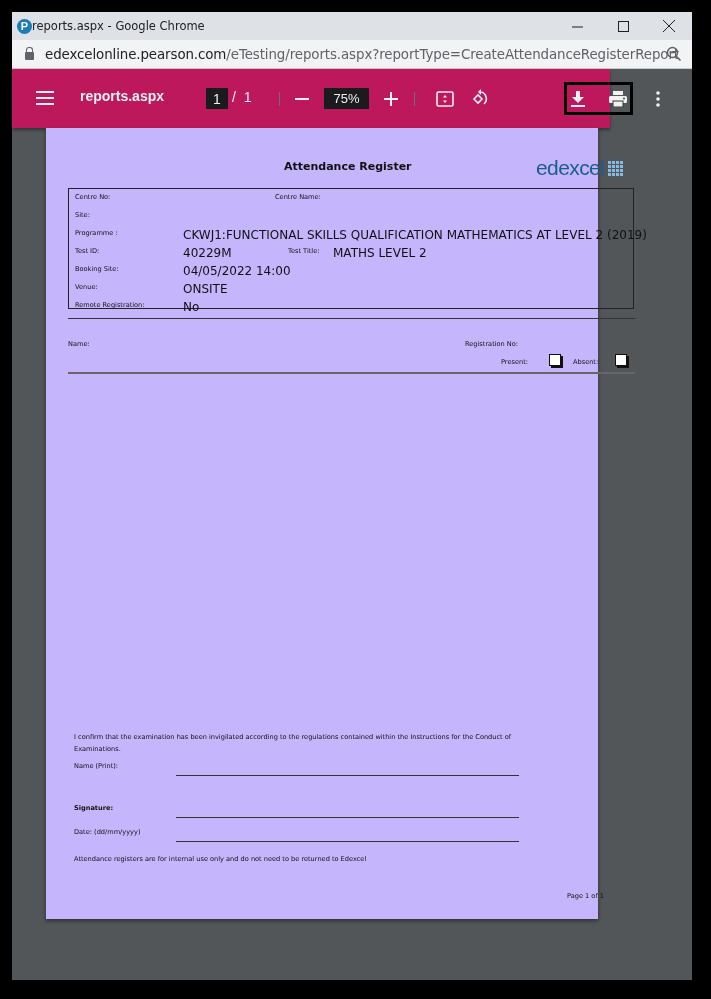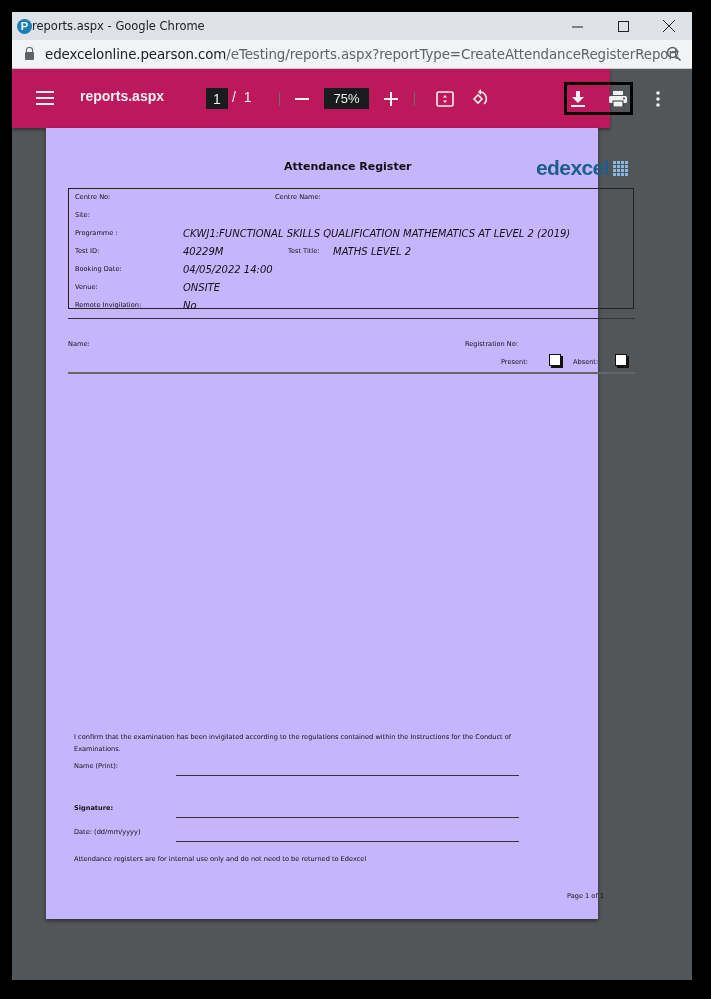--- a/index.html
+++ b/index.html
@@ -29,26 +29,26 @@
   .fit-icon { left:422px; top:19px; width:22px; height:22px; }
   .rotate-icon { left:458px; top:18px; width:22px; height:22px; }
   .highlight-box { position:absolute; left:552px; top:13px; width:69px; height:33px; border:3px solid #000; box-sizing:border-box; }
   .download-icon { left:555px; top:19px; width:22px; height:22px; }
   .print-icon { left:595px; top:19px; width:22px; height:22px; }
   .more-icon { left:636px; top:19px; width:20px; height:22px; }
   .page { position:absolute; left:34px; top:116px; width:552px; height:791px; background:#c4b5fd; box-shadow:0 2px 4px rgba(0,0,0,0.45); color:#111; font-family:"DejaVu Sans", sans-serif; }
   .p-abs { position:absolute; white-space:nowrap; }
   .doc-title { left:238px; top:32px; font-size:11px; font-weight:bold; }
   .logo { left:490px; top:28px; display:flex; align-items:center; }
-  .logo-text { font-size:21px; color:#1d5d8e; letter-spacing:-0.6px; font-family:"Liberation Sans", sans-serif;font-weight:bold; }
+  .logo-text { font-size:21px; color:#1d5d8e; letter-spacing:-0.6px; font-family:"Liberation Sans", sans-serif; }
   .logo-grid { display:grid; grid-template-columns:repeat(4,3px); grid-gap:1px; margin-left:4px; }
   .logo-grid span { width:3px; height:3px; background:#87b9e4; display:block; }
   .info-box { position:absolute; left:22px; top:60px; width:566px; height:121px; border:1px solid #222; box-sizing:border-box; }
   .lbl { font-size:6.6px; font-weight:normal; }
-  .val { font-size:10px;font-style:italic; }
+  .val { font-size:12px; }
   .hr1 { position:absolute; left:22px; top:190px; width:567px; height:1px; background:#333; }
   .hr2 { position:absolute; left:22px; top:244px; width:567px; height:2px; background:#666; }
   .checkbox { position:absolute; width:10px; height:10px; border:1px solid #111; box-shadow:2px 2px 0 #111; background:#fff; }
   .confirm { left:28px; top:603px; font-size:6.6px; line-height:12px; white-space:normal; width:460px; }
   .sigline { position:absolute; left:130px; width:343px; height:1px; background:#333; }
   .footer-note { left:28px; top:727px; font-size:6.6px; }
   .page-num { left:521px; top:764px; font-size:6.6px; }
 </style>
 </head>
 <body>
@@ -178,25 +178,25 @@
     <div class="info-box">
       <span class="p-abs lbl" style="left:6px;top:4px">Centre No:</span>
       <span class="p-abs lbl" style="left:206px;top:4px">Centre Name:</span>
       <span class="p-abs lbl" style="left:6px;top:22px">Site:</span>
       <span class="p-abs lbl" style="left:6px;top:40px">Programme :</span>
       <span class="p-abs val" style="left:114px;top:39px">CKWJ1:FUNCTIONAL SKILLS QUALIFICATION MATHEMATICS AT LEVEL 2 (2019)</span>
       <span class="p-abs lbl" style="left:6px;top:58px">Test ID:</span>
       <span class="p-abs val" style="left:114px;top:57px">40229M</span>
       <span class="p-abs lbl" style="left:219px;top:58px">Test Title:</span>
       <span class="p-abs val" style="left:264px;top:57px">MATHS LEVEL 2</span>
-      <span class="p-abs lbl" style="left:6px;top:76px">Booking Date:</span>
+      <span class="p-abs lbl" style="left:6px;top:76px">Booking Site:</span>
       <span class="p-abs val" style="left:114px;top:75px">04/05/2022 14:00</span>
       <span class="p-abs lbl" style="left:6px;top:94px">Venue:</span>
       <span class="p-abs val" style="left:114px;top:93px">ONSITE</span>
-      <span class="p-abs lbl" style="left:6px;top:112px">Remote Invigilation:</span>
+      <span class="p-abs lbl" style="left:6px;top:112px">Remote Registration:</span>
       <span class="p-abs val" style="left:114px;top:111px">No</span>
     </div>
 
     <div class="hr1"></div>
 
     <span class="p-abs lbl" style="left:22px;top:212px">Name:</span>
     <span class="p-abs lbl" style="left:419px;top:212px">Registration No:</span>
     <span class="p-abs lbl" style="left:455px;top:230px">Present:</span>
     <div class="checkbox" style="left:503px;top:226px"></div>
     <span class="p-abs lbl" style="left:527px;top:230px">Absent:</span>

